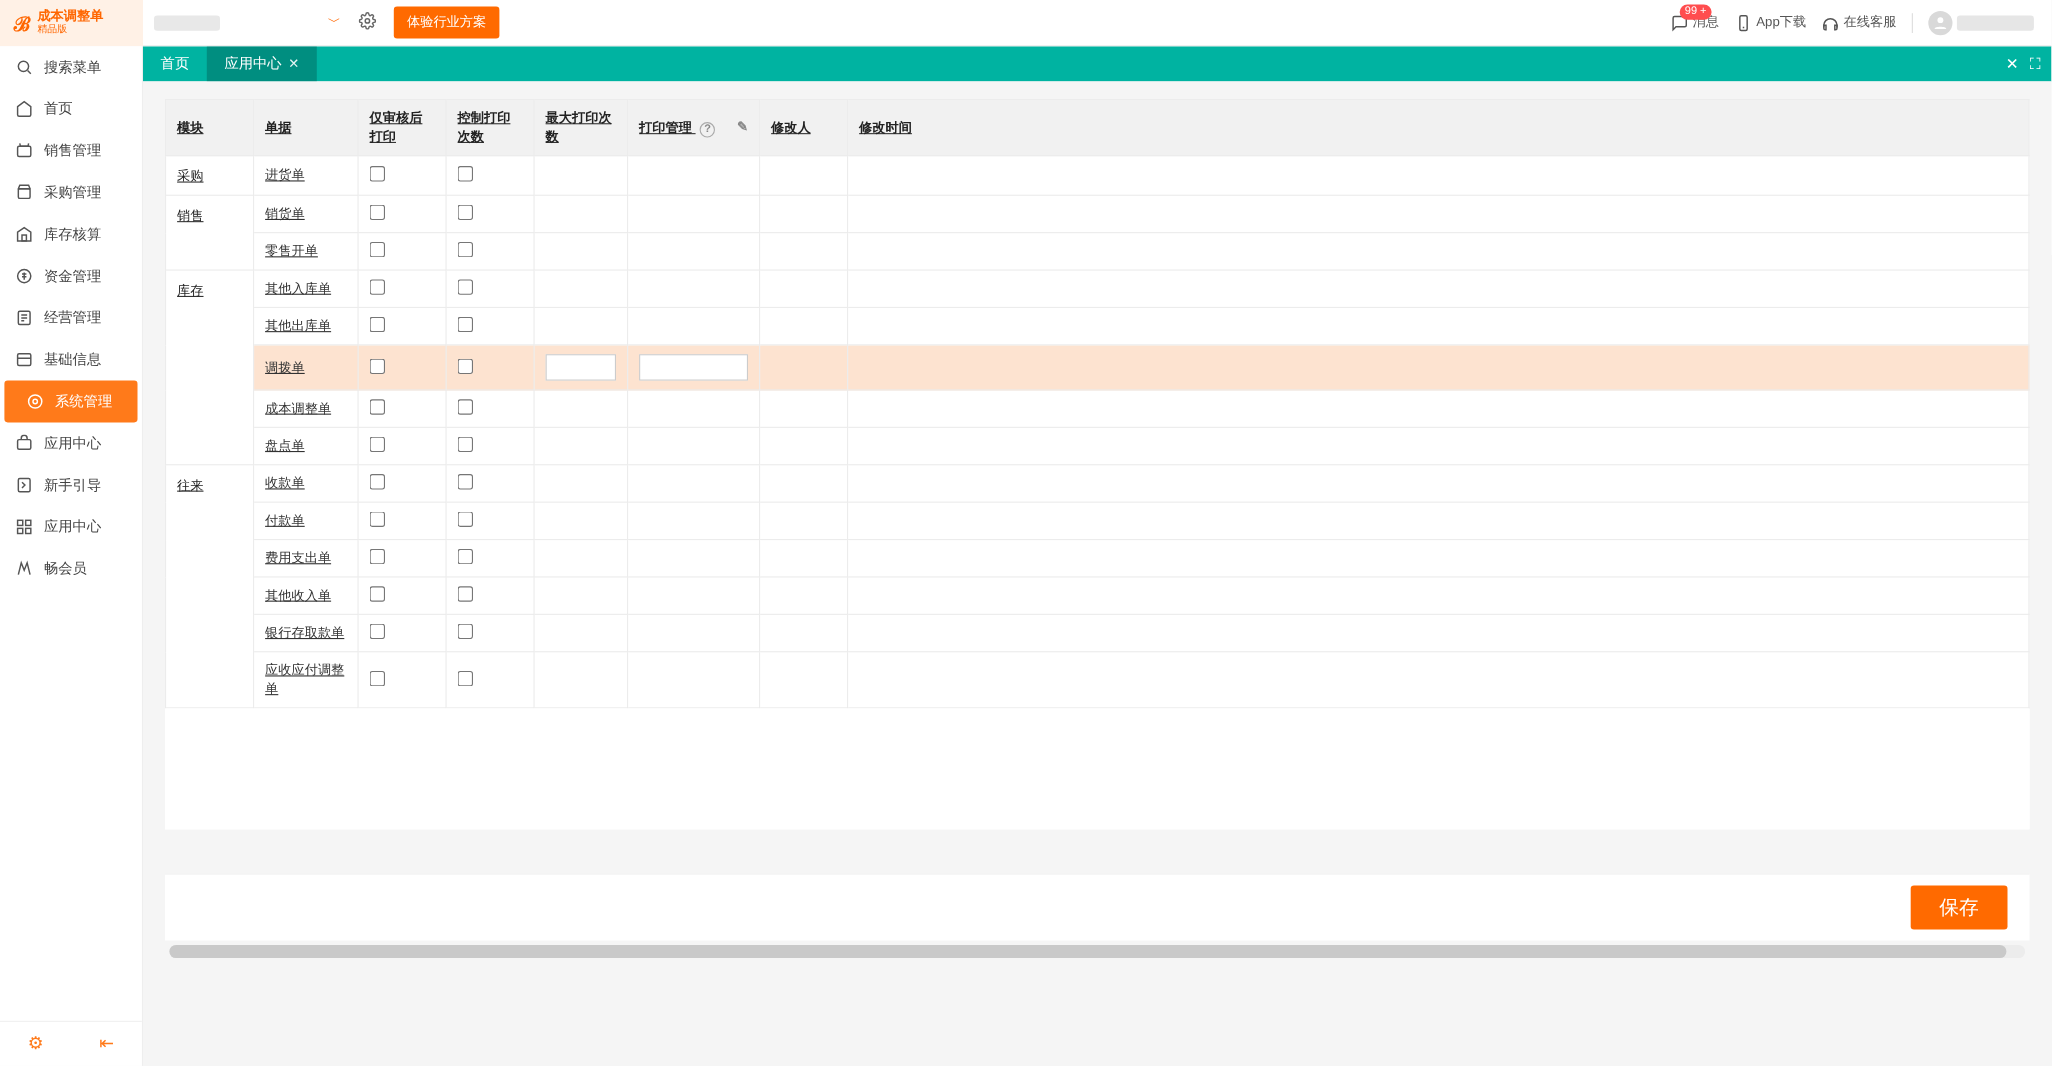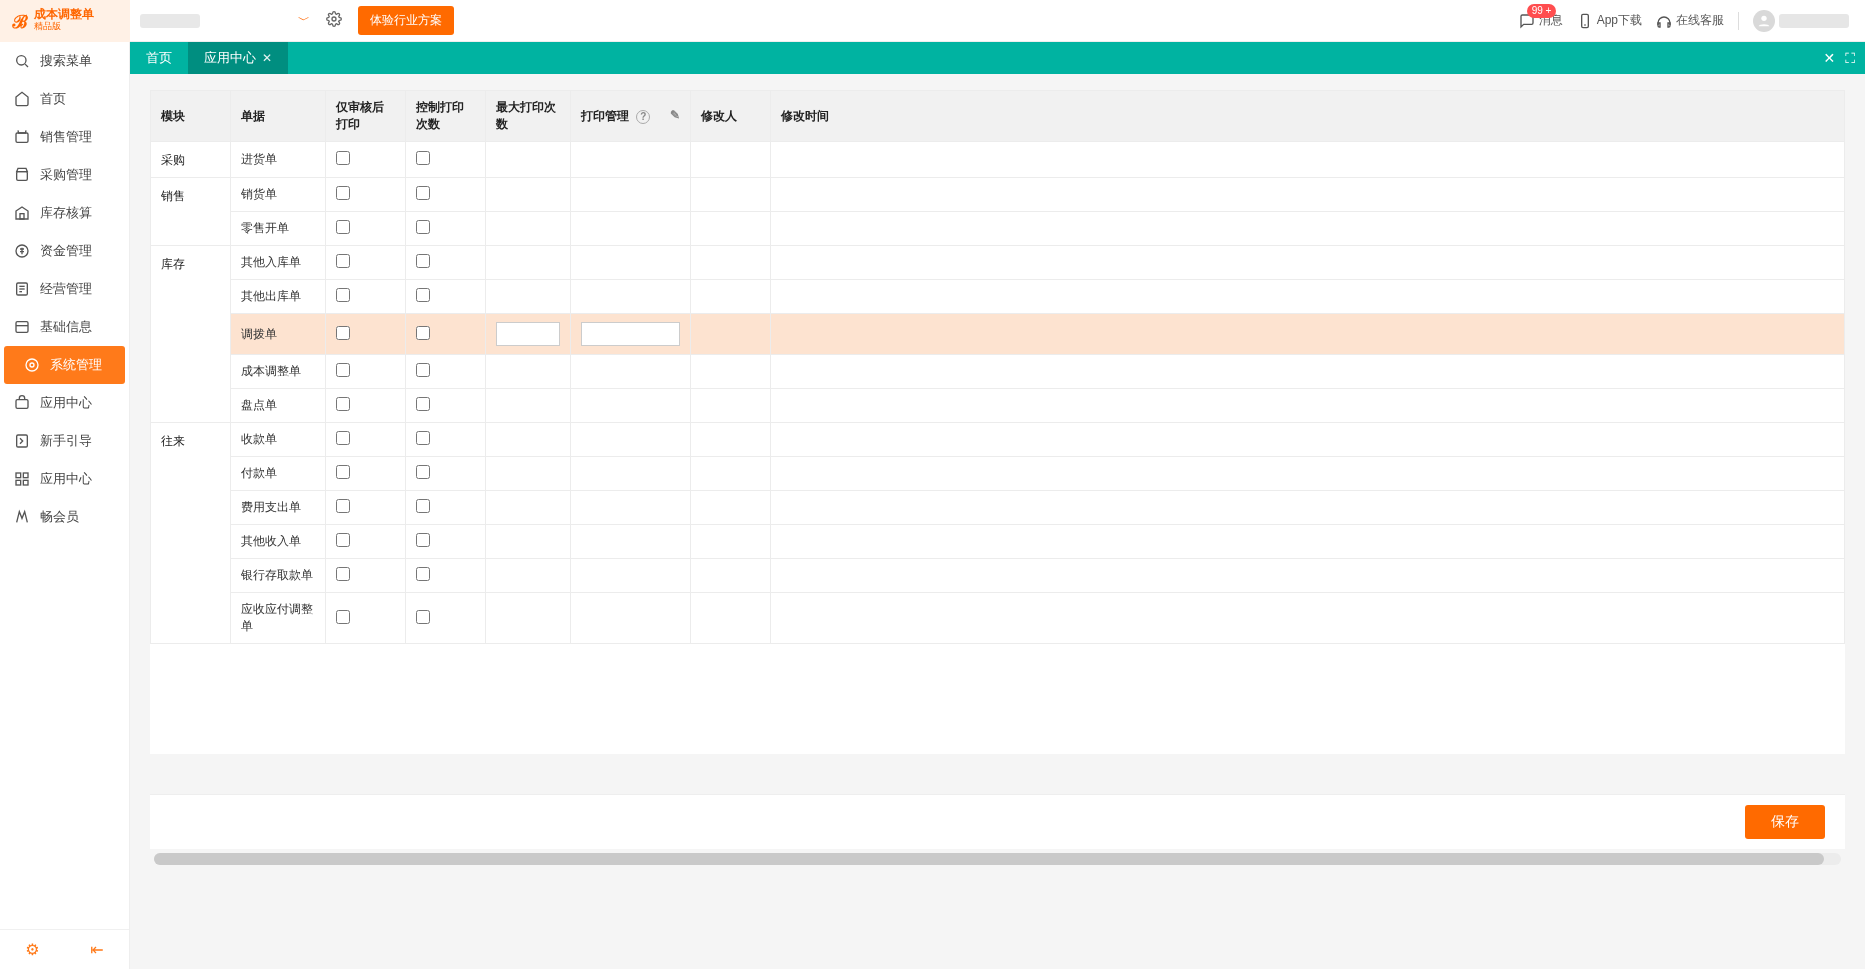--- a/index.html
+++ b/index.html
@@ -106,21 +106,21 @@
   .content-wrap {
     flex:1; overflow:auto; padding:16px 20px 0 20px;
     background:#f5f5f5;
   }
   .panel {
     background:#fff; min-height:600px; padding:0;
   }
 
   
   table.print-table {
-    width:100%; border-collapse:collapse; font-size:12px;
+    width:100%; border-collapse:collapse; font-size:12px;text-decoration:underline;
   }
   table.print-table th, table.print-table td {
     border:1px solid #ececec; padding:8px 10px; text-align:left;
     color:#333;
   }
   table.print-table th {
     background:#f1f1f1; font-weight:600; color:#222;
   }
   table.print-table td.module-cell {
     vertical-align:top; padding-top:10px; color:#222; font-weight:500;
@@ -144,21 +144,21 @@
   .blank-space { height:110px; background:#fff; }
 
   
   .footer-bar {
     background:#fff; padding:10px 20px; display:flex; justify-content:flex-end;
     border-top:1px solid #eee;
     margin-top:40px;
   }
   .save-btn {
     background:#ff6a00; color:#fff; border:none;
-    padding:8px 26px; border-radius:3px; font-size:14px; cursor:pointer;
+    padding:8px 26px; border-radius:3px; font-size:18px; cursor:pointer;
   }
 
   .h-scroll {
     height:12px; background:#ececec; margin:4px 4px 0 4px;
     border-radius:6px; position:relative;
   }
   .h-scroll .thumb {
     position:absolute; left:0; top:0; height:12px; width:99%;
     background:#c9c9c9; border-radius:6px;
   }

